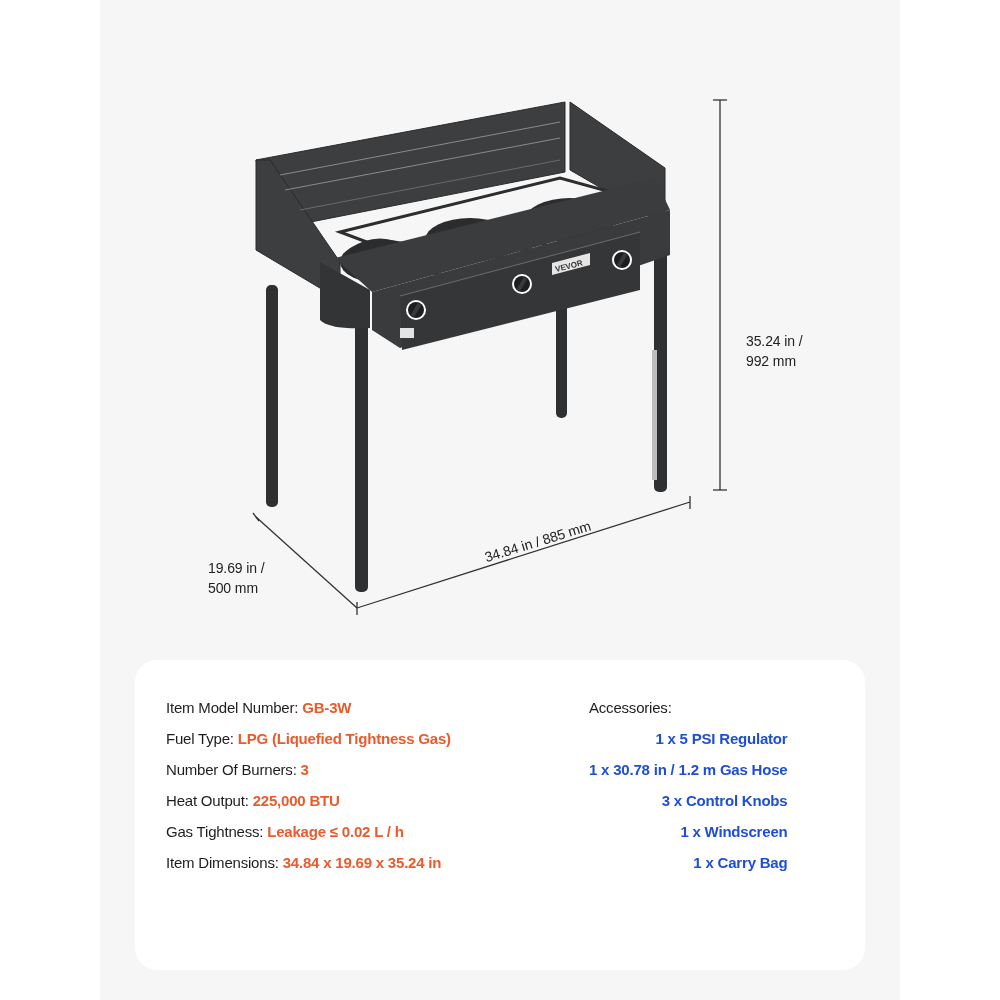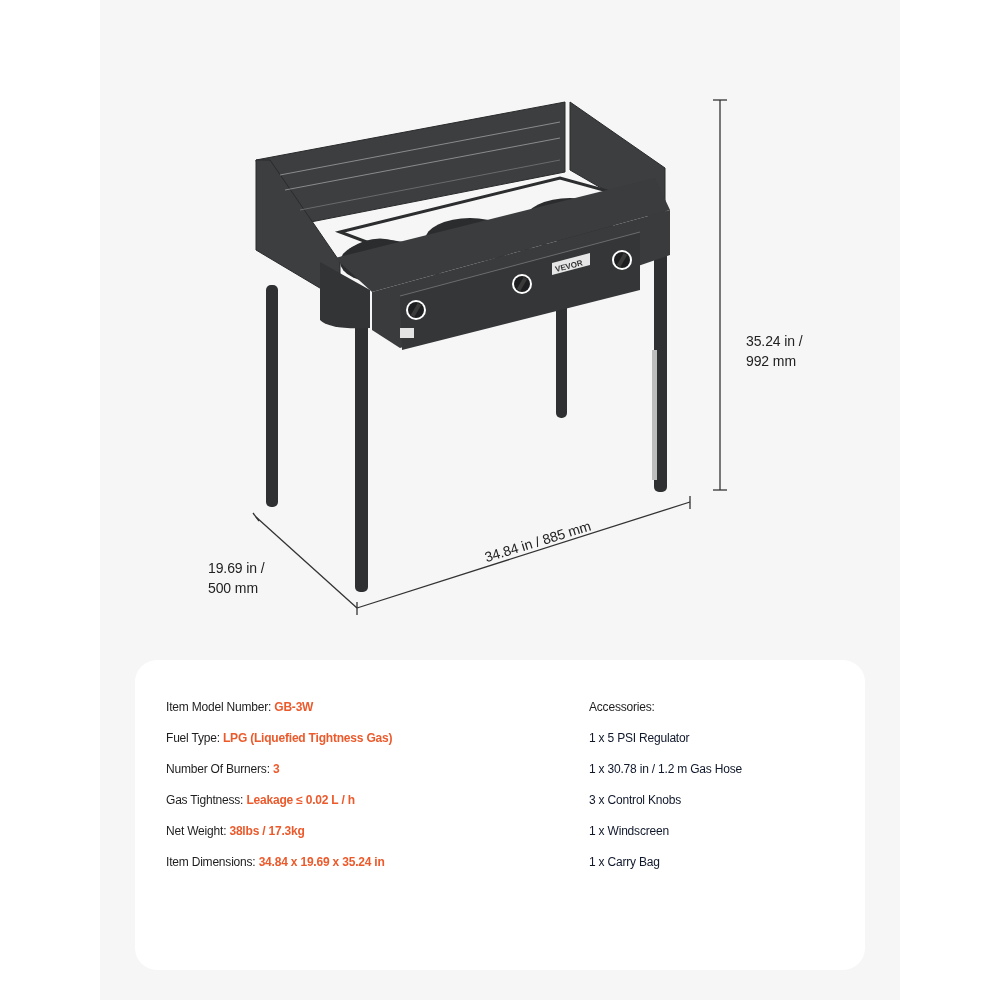--- a/index.html
+++ b/index.html
@@ -9,24 +9,24 @@
   .illustration { position:absolute; left:0; top:0; width:1000px; height:650px; }
   .dim-label { position:absolute; font-size:14px; color:#222; line-height:20px; letter-spacing:-0.1px; }
   .dim-h { left:736px; top:331px;margin-left:10px; }
   .dim-d { left:208px; top:558px; }
   .dim-w { left:482px; top:548px; transform:rotate(-17deg); transform-origin:left top; white-space:nowrap; }
   .card { position:absolute; left:135px; top:660px; width:730px; height:310px; background:#ffffff;
           border-radius:22px; }
   .col { position:absolute; top:32px; }
   .col-left { left:31px; }
   .col-right { left:454px; }
-  .row { font-size:12px; line-height:31px; height:31px; white-space:nowrap; color:#1e1e1e; letter-spacing:-0.2px; }
+  .row { font-size:15px; line-height:31px; height:31px; white-space:nowrap; color:#1e1e1e; letter-spacing:-0.2px; }
   .row .lbl { font-weight:400; }
   .row .val { font-weight:700; color:#ec5a2c; }
-  .acc { font-weight:400; color:#0f172a; }
+  .acc { font-weight:700; color:#1d4ed8;text-align:right; }
 </style>
 </head>
 <body>
 
 <div class="panel"></div>
 
 <svg class="illustration" viewBox="0 0 1000 650" width="1000" height="650">
 
   <g stroke="#333" stroke-width="1.3" fill="none">
     <line x1="720" y1="100" x2="720" y2="490"></line>
@@ -103,22 +103,22 @@
   <div>19.69 in /</div>
   <div>500 mm</div>
 </div>
 <div class="dim-label dim-w">34.84 in / 885 mm</div>
 
 <div class="card">
   <div class="col col-left">
     <div class="row"><span class="lbl">Item Model Number: </span><span class="val">GB-3W</span></div>
     <div class="row"><span class="lbl">Fuel Type: </span><span class="val">LPG (Liquefied Tightness Gas)</span></div>
     <div class="row"><span class="lbl">Number Of Burners: </span><span class="val">3</span></div>
+    <div class="row"><span class="lbl">Heat Output: </span><span class="val">225,000 BTU</span></div>
     <div class="row"><span class="lbl">Gas Tightness: </span><span class="val">Leakage ≤ 0.02 L / h</span></div>
-    <div class="row"><span class="lbl">Net Weight: </span><span class="val">38lbs / 17.3kg</span></div>
     <div class="row"><span class="lbl">Item Dimensions: </span><span class="val">34.84 x 19.69 x 35.24 in</span></div>
   </div>
 
   <div class="col col-right">
     <div class="row">Accessories:</div>
     <div class="row acc">1 x 5 PSI Regulator</div>
     <div class="row acc">1 x 30.78 in / 1.2 m Gas Hose</div>
     <div class="row acc">3 x Control Knobs</div>
     <div class="row acc">1 x Windscreen</div>
     <div class="row acc">1 x Carry Bag</div>

